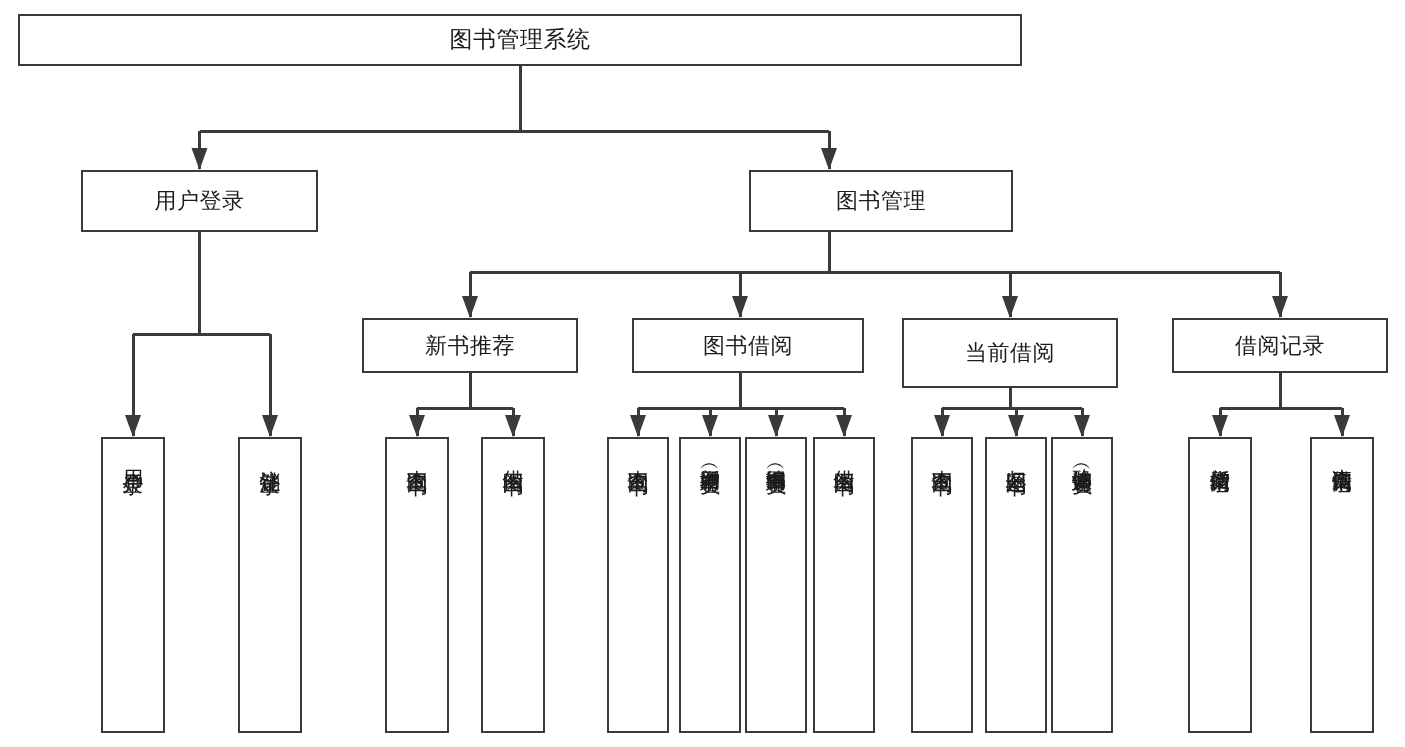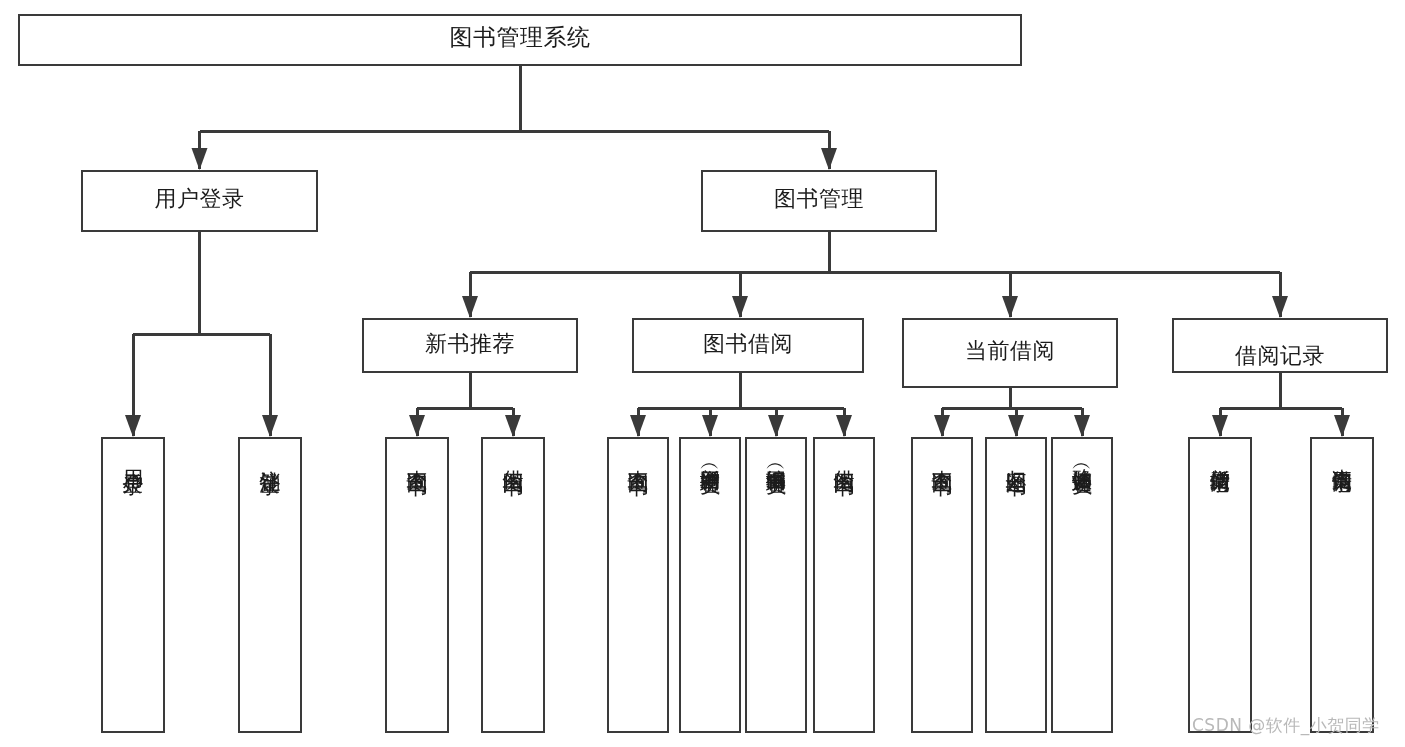--- a/index.html
+++ b/index.html
@@ -41,21 +41,20 @@
   .node-label {
     display: block;
     text-align: center;
     line-height: 1.18;
     white-space: nowrap;
   }
   
   .node.horiz .node-label {
     font-size: 22px;
     letter-spacing: 0.5px;
-    font-family: Liberation Mono, monospace;
   }
   .node.root .node-label {
     font-size: 23px;
   }
   
   .node.leaf {
     align-items: flex-start;
     padding-top: 14px;
   }
   .node.leaf .node-label {
@@ -137,33 +136,33 @@
       <line x1="1342" y1="408" x2="1342" y2="436" stroke="#3a3a3a" stroke-width="3" shape-rendering="crispEdges"></line>
       <polygon points="1334,415 1350,415 1342,437" fill="#3a3a3a"></polygon>
     </svg>
   <div id="node-layer">
       <div class="node horiz root" style="left: 18px; top: 14px; width: 1004px; height: 52px;">
         <span class="node-label">图书管理系统</span>
       </div>
       <div class="node horiz" style="left: 81px; top: 170px; width: 237px; height: 62px;">
         <span class="node-label">用户登录</span>
       </div>
-      <div class="node horiz" style="left: 701px; top: 170px; width: 236px; height: 62px;">
+      <div class="node horiz" style="left: 749px; top: 170px; width: 264px; height: 62px;">
         <span class="node-label">图书管理</span>
       </div>
       <div class="node horiz" style="left: 362px; top: 318px; width: 216px; height: 55px;">
         <span class="node-label">新书推荐</span>
       </div>
       <div class="node horiz" style="left: 632px; top: 318px; width: 232px; height: 55px;">
         <span class="node-label">图书借阅</span>
       </div>
       <div class="node horiz" style="left: 902px; top: 318px; width: 216px; height: 70px;">
         <span class="node-label">当前借阅</span>
       </div>
-      <div class="node horiz" style="left: 1172px; top: 318px; width: 216px; height: 55px; align-items: flex-end;">
+      <div class="node horiz" style="left: 1172px; top: 318px; width: 216px; height: 55px;">
         <span class="node-label">借阅记录</span>
       </div>
       <div class="node leaf" style="left: 101px; top: 437px; width: 64px; height: 296px;">
         <span class="node-label">用户登录</span>
       </div>
       <div class="node leaf" style="left: 238px; top: 437px; width: 64px; height: 296px;">
         <span class="node-label">注销登录</span>
       </div>
       <div class="node leaf" style="left: 385px; top: 437px; width: 64px; height: 296px;">
         <span class="node-label">查询图书</span>
@@ -192,14 +191,13 @@
       <div class="node leaf tall-text" style="left: 1051px; top: 437px; width: 62px; height: 296px;">
         <span class="node-label">确认归还（管理员）</span>
       </div>
       <div class="node leaf tall-text" style="left: 1188px; top: 437px; width: 64px; height: 296px;">
         <span class="node-label">新增借阅记录</span>
       </div>
       <div class="node leaf tall-text" style="left: 1310px; top: 437px; width: 64px; height: 296px;">
         <span class="node-label">查询借阅记录</span>
       </div>
     </div>
-  <div class="watermark" style="left:1192px; top:714px;">CSDN @软件_小贺同学</div>
 </div>
 
 </body></html>

